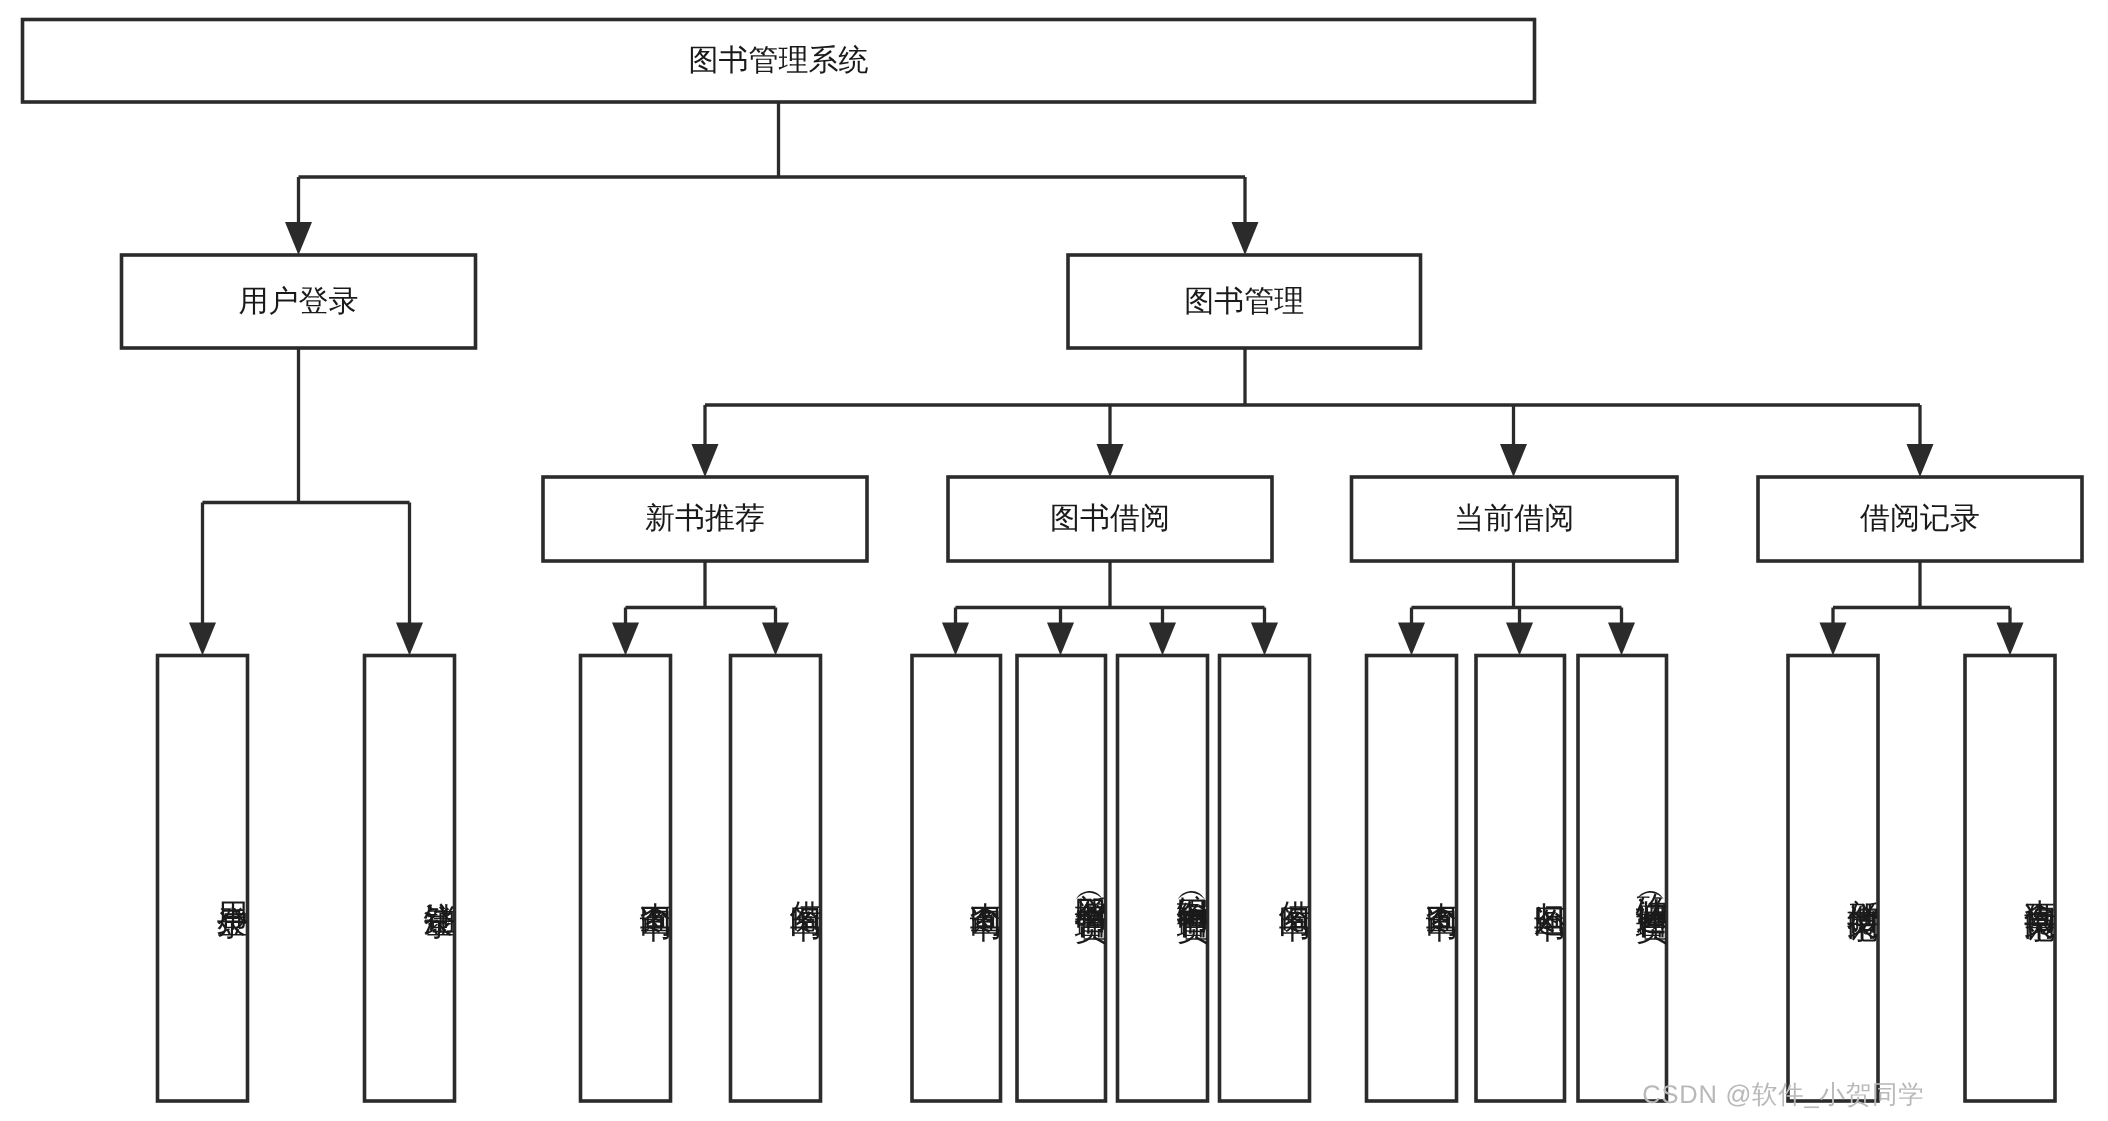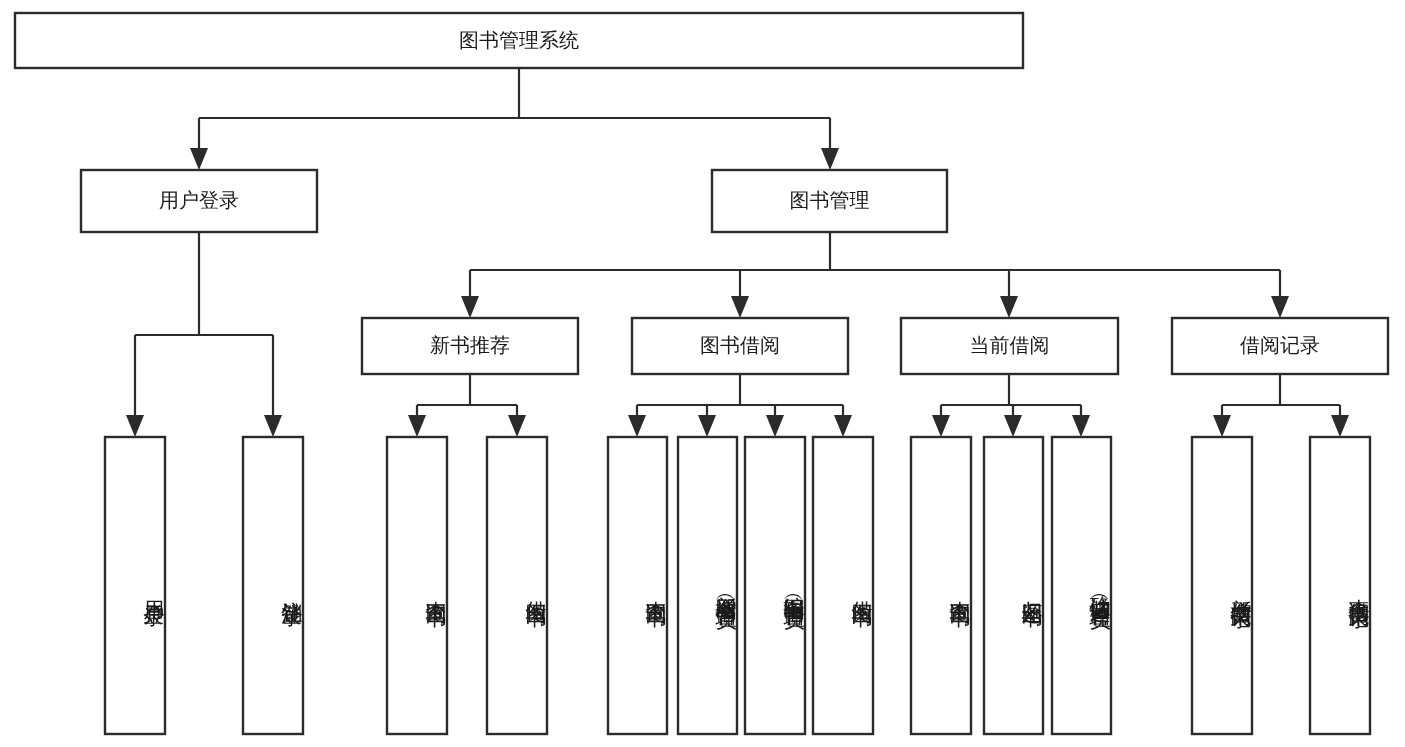--- a/index.html
+++ b/index.html
@@ -175,14 +175,15 @@
       <div class="node-label-v" style="left: 678px; top: 451px; width: 59px; height: 273px;">新增图书（管理员）</div>
       <div class="node-label-v" style="left: 745px; top: 451px; width: 60px; height: 273px;">编辑图书（管理员）</div>
       <div class="node-label-v" style="left: 813px; top: 451px; width: 60px; height: 273px;">借阅图书</div>
       <div class="node-label-v" style="left: 911px; top: 451px; width: 60px; height: 273px;">查询图书</div>
       <div class="node-label-v" style="left: 984px; top: 451px; width: 59px; height: 273px;">归还图书</div>
       <div class="node-label-v" style="left: 1052px; top: 451px; width: 59px; height: 273px;">确认归还（管理员）</div>
       <div class="node-label-v" style="left: 1192px; top: 451px; width: 60px; height: 273px;">新增借阅记录</div>
       <div class="node-label-v" style="left: 1310px; top: 451px; width: 60px; height: 273px;">查询借阅记录</div>
     </div>
 
+  <div class="watermark">CSDN @软件_小贺同学</div>
 
 </div>
 
 </body></html>

